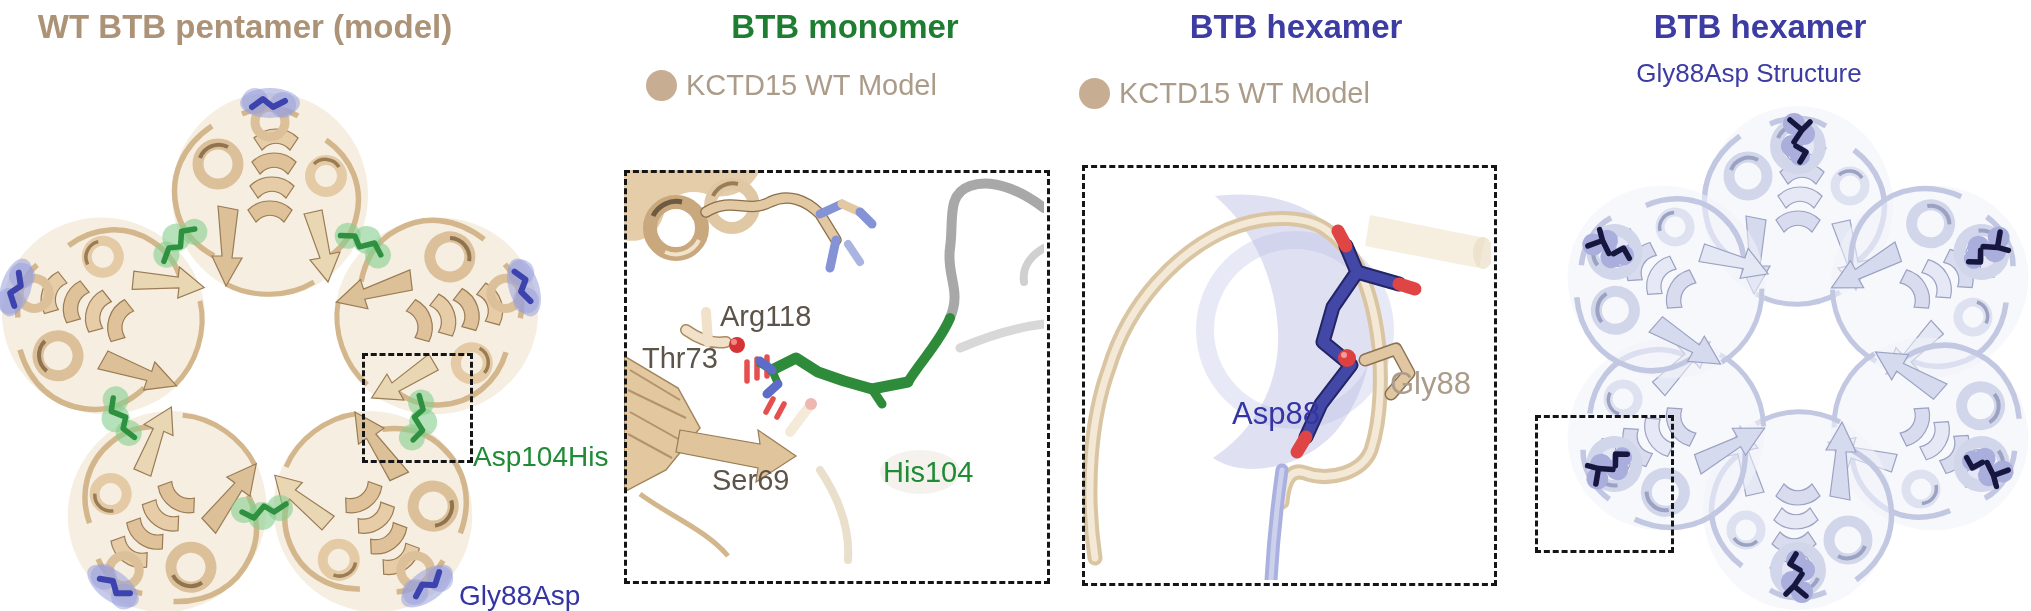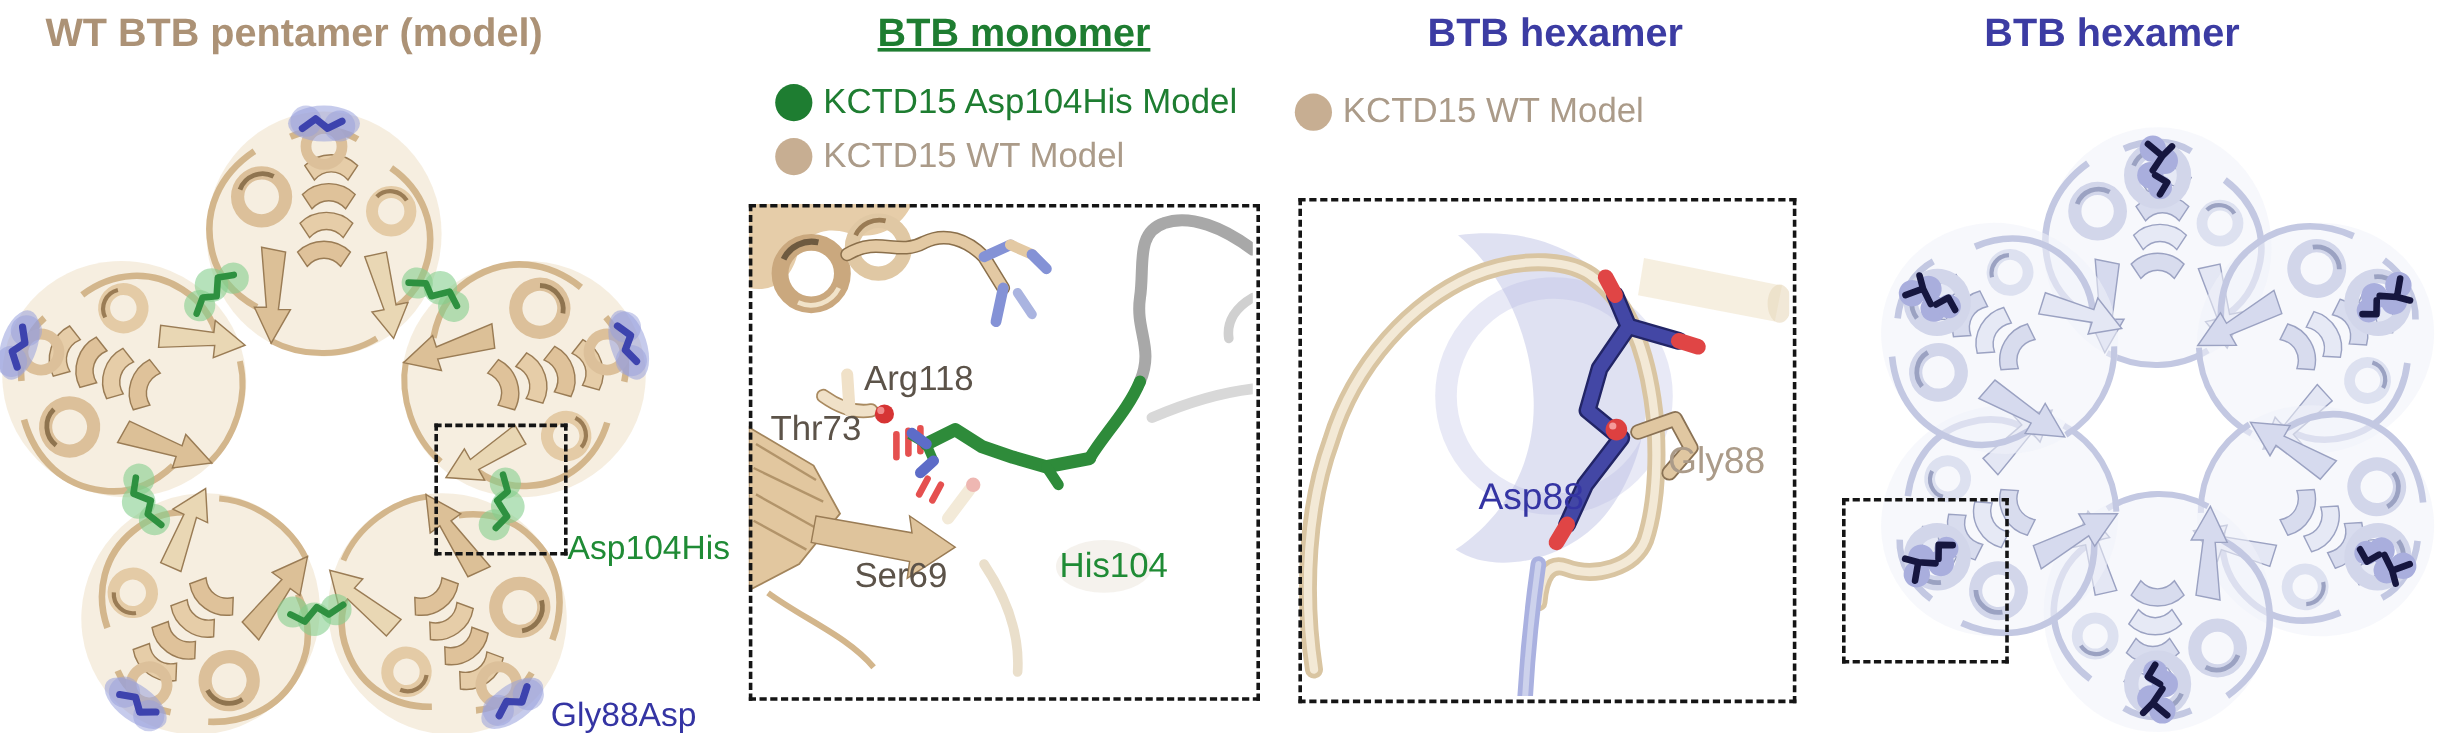--- a/index.html
+++ b/index.html
@@ -11,21 +11,21 @@
   #p1{left:0;width:620px;}
   #p2{left:620px;width:445px;}
   #p3{left:1065px;width:435px;}
   #p4{left:1500px;width:531px;}
   .panel svg{position:absolute;left:0;top:0;}
   .title{
     position:absolute;top:8px;margin:0;white-space:nowrap;
     font-size:33px;font-weight:bold;line-height:38px;transform:translateX(-50%);
   }
   #p1 .title{left:245px;color:var(--tan-title);}
-  #p2 .title{left:225px;color:var(--green-title);text-decoration:underline;}
+  #p2 .title{left:225px;color:var(--green-title);}
   #p3 .title{left:231px;color:var(--blue-title);}
   #p4 .title{left:260px;color:var(--blue-title);}
   .subtitle{
     position:absolute;top:58px;left:249px;transform:translateX(-50%);
     font-size:26px;font-weight:normal;color:var(--blue-title);white-space:nowrap;
   }
   .legend{position:absolute;display:flex;flex-direction:column;gap:14px;}
   #p2 .legend{left:26px;top:70px;}
   #p3 .legend{left:14px;top:78px;}
   .legend-row{display:flex;align-items:center;gap:9px;font-size:29px;line-height:31px;white-space:nowrap;}
@@ -160,24 +160,20 @@
         </g>
         <path d="M60,430 L140,444 L138,430 L176,456 L136,482 L138,468 L56,452 Z" fill="#dfc49c" stroke="#9a7c55" stroke-width="1.2"></path>
         <path d="M20,494 C50,516 86,530 108,556" fill="none" stroke="#d3b68c" stroke-width="5"></path>
         <path d="M200,470 C220,500 230,530 228,560" fill="none" stroke="#eadfcb" stroke-width="8" stroke-linecap="round"></path>
         <ellipse cx="300" cy="472" rx="40" ry="22" fill="#ece6dc" opacity="0.5"></ellipse>
       </g>
     </svg>
     <h2 class="title">BTB monomer</h2>
     <div class="legend">
       <div class="legend-row">
-        <span class="dot dot-green"></span>
-        <span class="text-green">KCTD15 Asp104His Model</span>
-      </div>
-      <div class="legend-row">
         <span class="dot dot-tan"></span>
         <span class="text-tan">KCTD15 WT Model</span>
       </div>
     </div>
     <div class="zoom-box" style="left:4px;top:170px;width:420px;height:408px;"></div>
     <span class="anno res taupe-label" style="left:100px;top:268px;">Arg118</span>
     <span class="anno res taupe-label" style="left:22px;top:310px;">Thr73</span>
     <span class="anno res taupe-label" style="left:92px;top:432px;">Ser69</span>
     <span class="anno res green-label" style="left:263px;top:424px;">His104</span>
   </section>
@@ -262,16 +258,17 @@
       <g transform="translate(298,358)">
         <use href="#hsub" transform="rotate(0) translate(0,-150)"></use>
         <use href="#hsub" transform="rotate(60) translate(0,-150)"></use>
         <use href="#hsub" transform="rotate(120) translate(0,-150)"></use>
         <use href="#hsub" transform="rotate(180) translate(0,-150)"></use>
         <use href="#hsub" transform="rotate(240) translate(0,-150)"></use>
         <use href="#hsub" transform="rotate(300) translate(0,-150)"></use>
       </g>
     </svg>
     <h2 class="title">BTB hexamer</h2>
+    <div class="subtitle">Gly88Asp Structure</div>
     <div class="zoom-box" style="left:35px;top:415px;width:133px;height:132px;"></div>
   </section>
 
 </div>
 
 </body></html>

